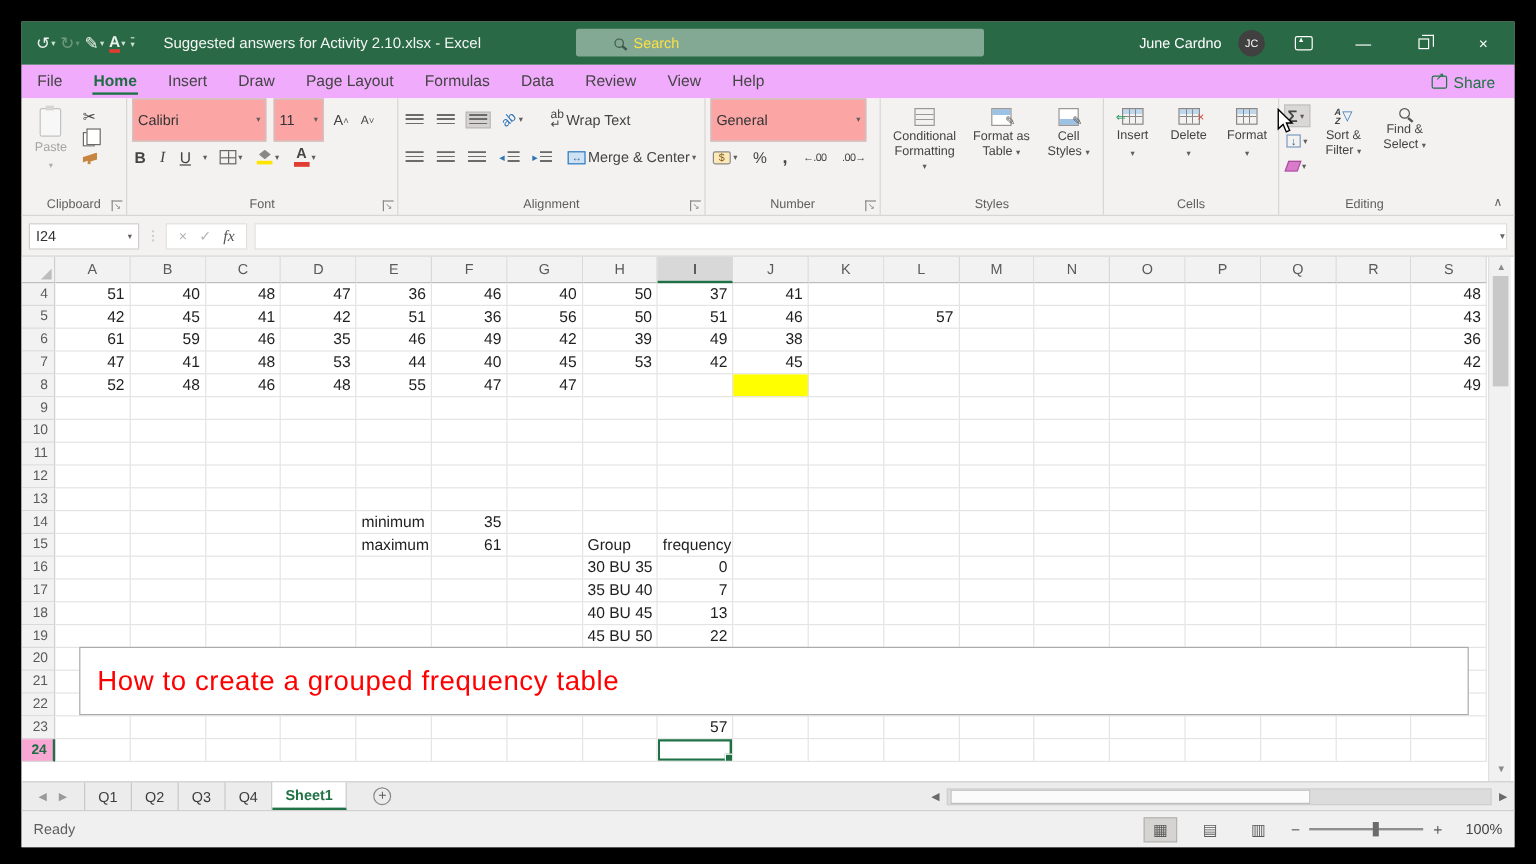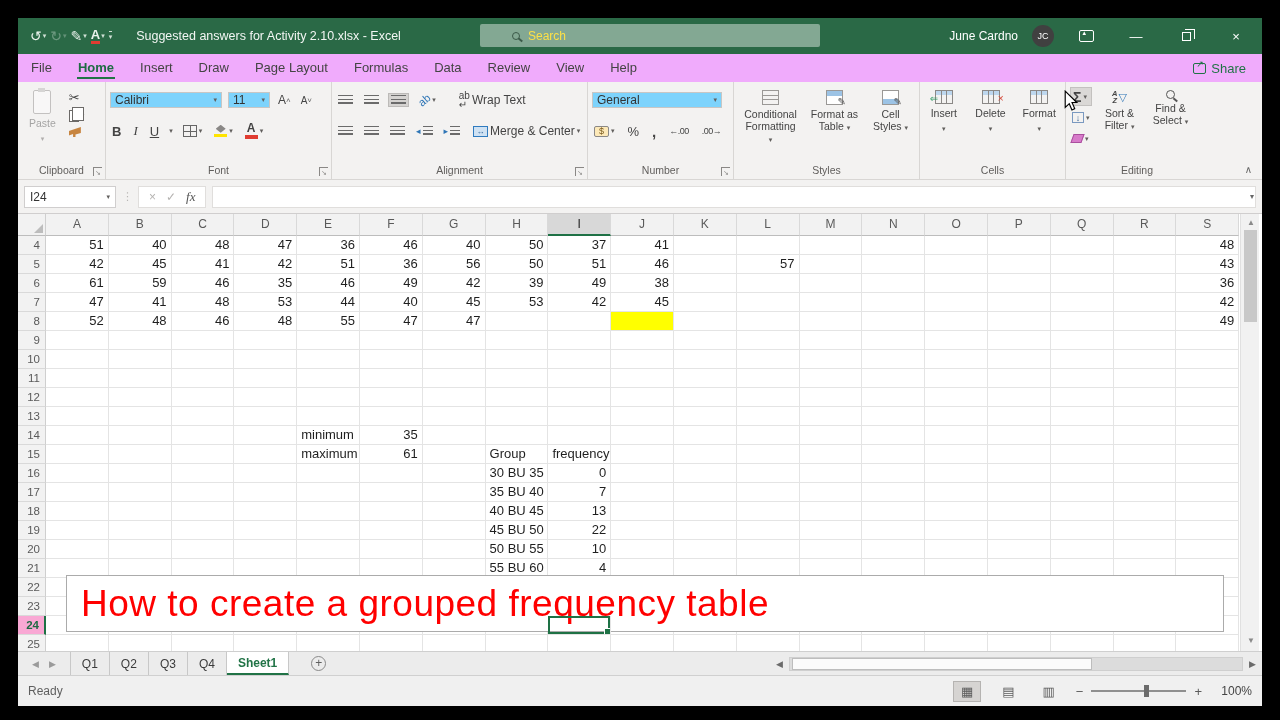--- a/index.html
+++ b/index.html
@@ -77,21 +77,21 @@
   .ic-paste::before { content:""; position:absolute; left:4px; top:-3px; width:7px; height:4px;
                       background:#b5b3b1; }
   .disabled { opacity:.45; }
   .smallcol { display:flex; flex-direction:column; gap:3px; }
   .ic-copy { width:10px; height:12px; border:1.2px solid #6b6967; background:#fff; position:relative; }
   .ic-copy::after { content:""; position:absolute; left:2px; top:-4px; width:10px; height:12px;
                     border:1.2px solid #6b6967; background:#fff; }
   .ic-painter { width:12px; height:10px; background:#c78540; clip-path:polygon(0 40%,100% 0,100% 60%,55% 75%,55% 100%,35% 100%,35% 70%,0 85%); }
 
   
-  .combo { background:#7dd3fc; border:1px solid #c8c6c4; height:16px; display:flex;
+  .combo { background:#fca5a5; border:1px solid #c8c6c4; height:36px; display:flex;
            align-items:center; font-size:12px; color:#333; padding:0 4px; justify-content:space-between; }
   .fbold { font-weight:bold; font-size:13px; }
   .fitalic { font-style:italic; font-family:"Liberation Serif", serif; font-size:13px; }
   .funder { text-decoration:underline; font-size:13px; }
   .ic-borders { width:14px; height:12px; border:1px solid #666; position:relative; }
   .ic-borders::before { content:""; position:absolute; left:50%; top:0; bottom:0; width:1px; background:#666; }
   .ic-borders::after { content:""; position:absolute; top:50%; left:0; right:0; height:1px; background:#666; }
   .colorbar { display:inline-flex; flex-direction:column; align-items:center; line-height:11px; }
   .colorbar .bar { width:13px; height:3.5px; margin-top:1px; }
   .ic-bucket { width:10px; height:8px; background:#8a8886; clip-path:polygon(50% 0,100% 50%,50% 100%,0 50%); }
@@ -178,21 +178,21 @@
   .rnum.sel { background:#f9a8d4; border-right:2px solid #1e7145; color:#1e6b43; font-weight:bold; }
   .cell { width:62.8px; border-right:1px solid #e4e4e4; border-bottom:1px solid #e4e4e4;
           font-size:13px; color:#1f1f1f; line-height:18px; padding:0 4px; white-space:nowrap;
           overflow:hidden; }
   .cell.num { text-align:right; }
   .cell.active { position:relative; box-shadow:inset 0 0 0 2px #1e7145; z-index:3; }
   .cell.active::after { content:""; position:absolute; right:-1px; bottom:-1px; width:5px;
           height:5px; background:#1e7145; border:1px solid #fff; }
   .titlebox { position:absolute; left:48px; top:325px; width:1158px; height:57px; background:#fff;
           border:1px solid #ababab; display:flex; align-items:center; padding-left:14px;
-          font-size:37px; letter-spacing:.5px; z-index:2;margin-top:36px; }
+          font-size:23px; letter-spacing:.5px; z-index:2; }
   .vscroll { position:absolute; right:3px; top:0; bottom:0; width:19px; background:#f1f1f1;
              border-left:1px solid #e0e0e0; font-size:8px; color:#8a8a8a; }
   .vscroll .up { position:absolute; top:4px; left:6px; }
   .vscroll .down { position:absolute; bottom:6px; left:6px; }
   .vthumb { position:absolute; left:3px; top:16px; width:13px; height:92px; background:#c8c8c8; }
 
   
   .sheetbar { height:24px; background:#ececec; border-top:1px solid #cfcfcf; display:flex;
               align-items:stretch; font-size:12px; color:#3b3b3b; flex:0 0 auto; position:relative; }
   .snav { display:flex; align-items:center; gap:10px; padding:0 14px; color:#9a9a9a; font-size:9px; }
@@ -996,42 +996,20 @@
           <div class="cell"></div>
           <div class="cell"></div>
           <div class="cell"></div>
           <div class="cell"></div>
           <div class="cell"></div>
           <div class="cell"></div>
           <div class="cell"></div>
           <div class="cell"></div>
           <div class="cell"></div>
         </div>
-        <div class="grow">
-          <div class="rnum">25</div>
-          <div class="cell"></div>
-          <div class="cell"></div>
-          <div class="cell"></div>
-          <div class="cell"></div>
-          <div class="cell"></div>
-          <div class="cell"></div>
-          <div class="cell"></div>
-          <div class="cell"></div>
-          <div class="cell"></div>
-          <div class="cell"></div>
-          <div class="cell"></div>
-          <div class="cell"></div>
-          <div class="cell"></div>
-          <div class="cell"></div>
-          <div class="cell"></div>
-          <div class="cell"></div>
-          <div class="cell"></div>
-          <div class="cell"></div>
-          <div class="cell"></div>
-        </div>
       </div>
 
     <div class="titlebox" style="color: rgb(255, 0, 0);">
       <span>How to create a grouped frequency table</span>
     </div>
 
     <div class="vscroll">
       <span class="up">▲</span>
       <div class="vthumb"></div>
       <span class="down">▼</span>

